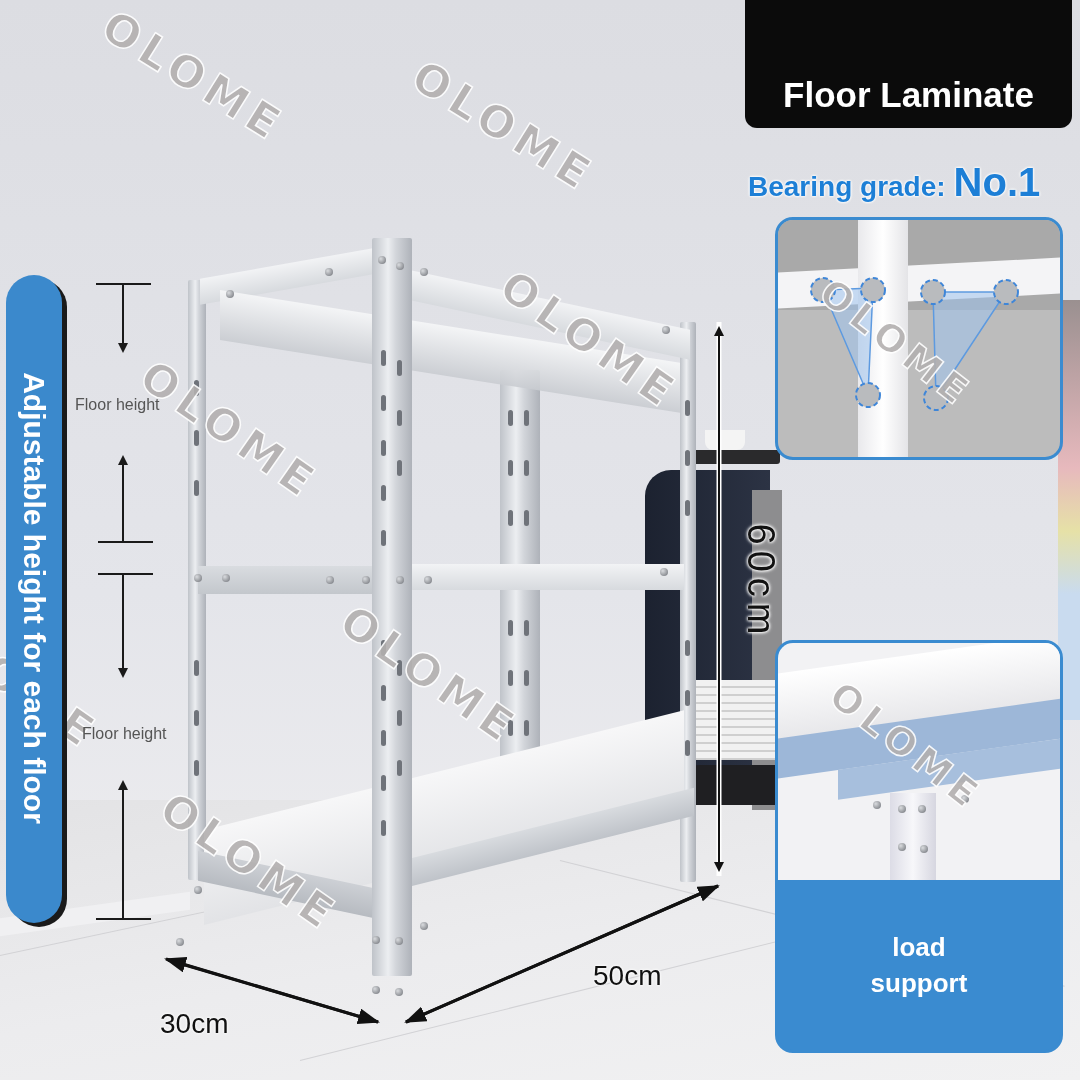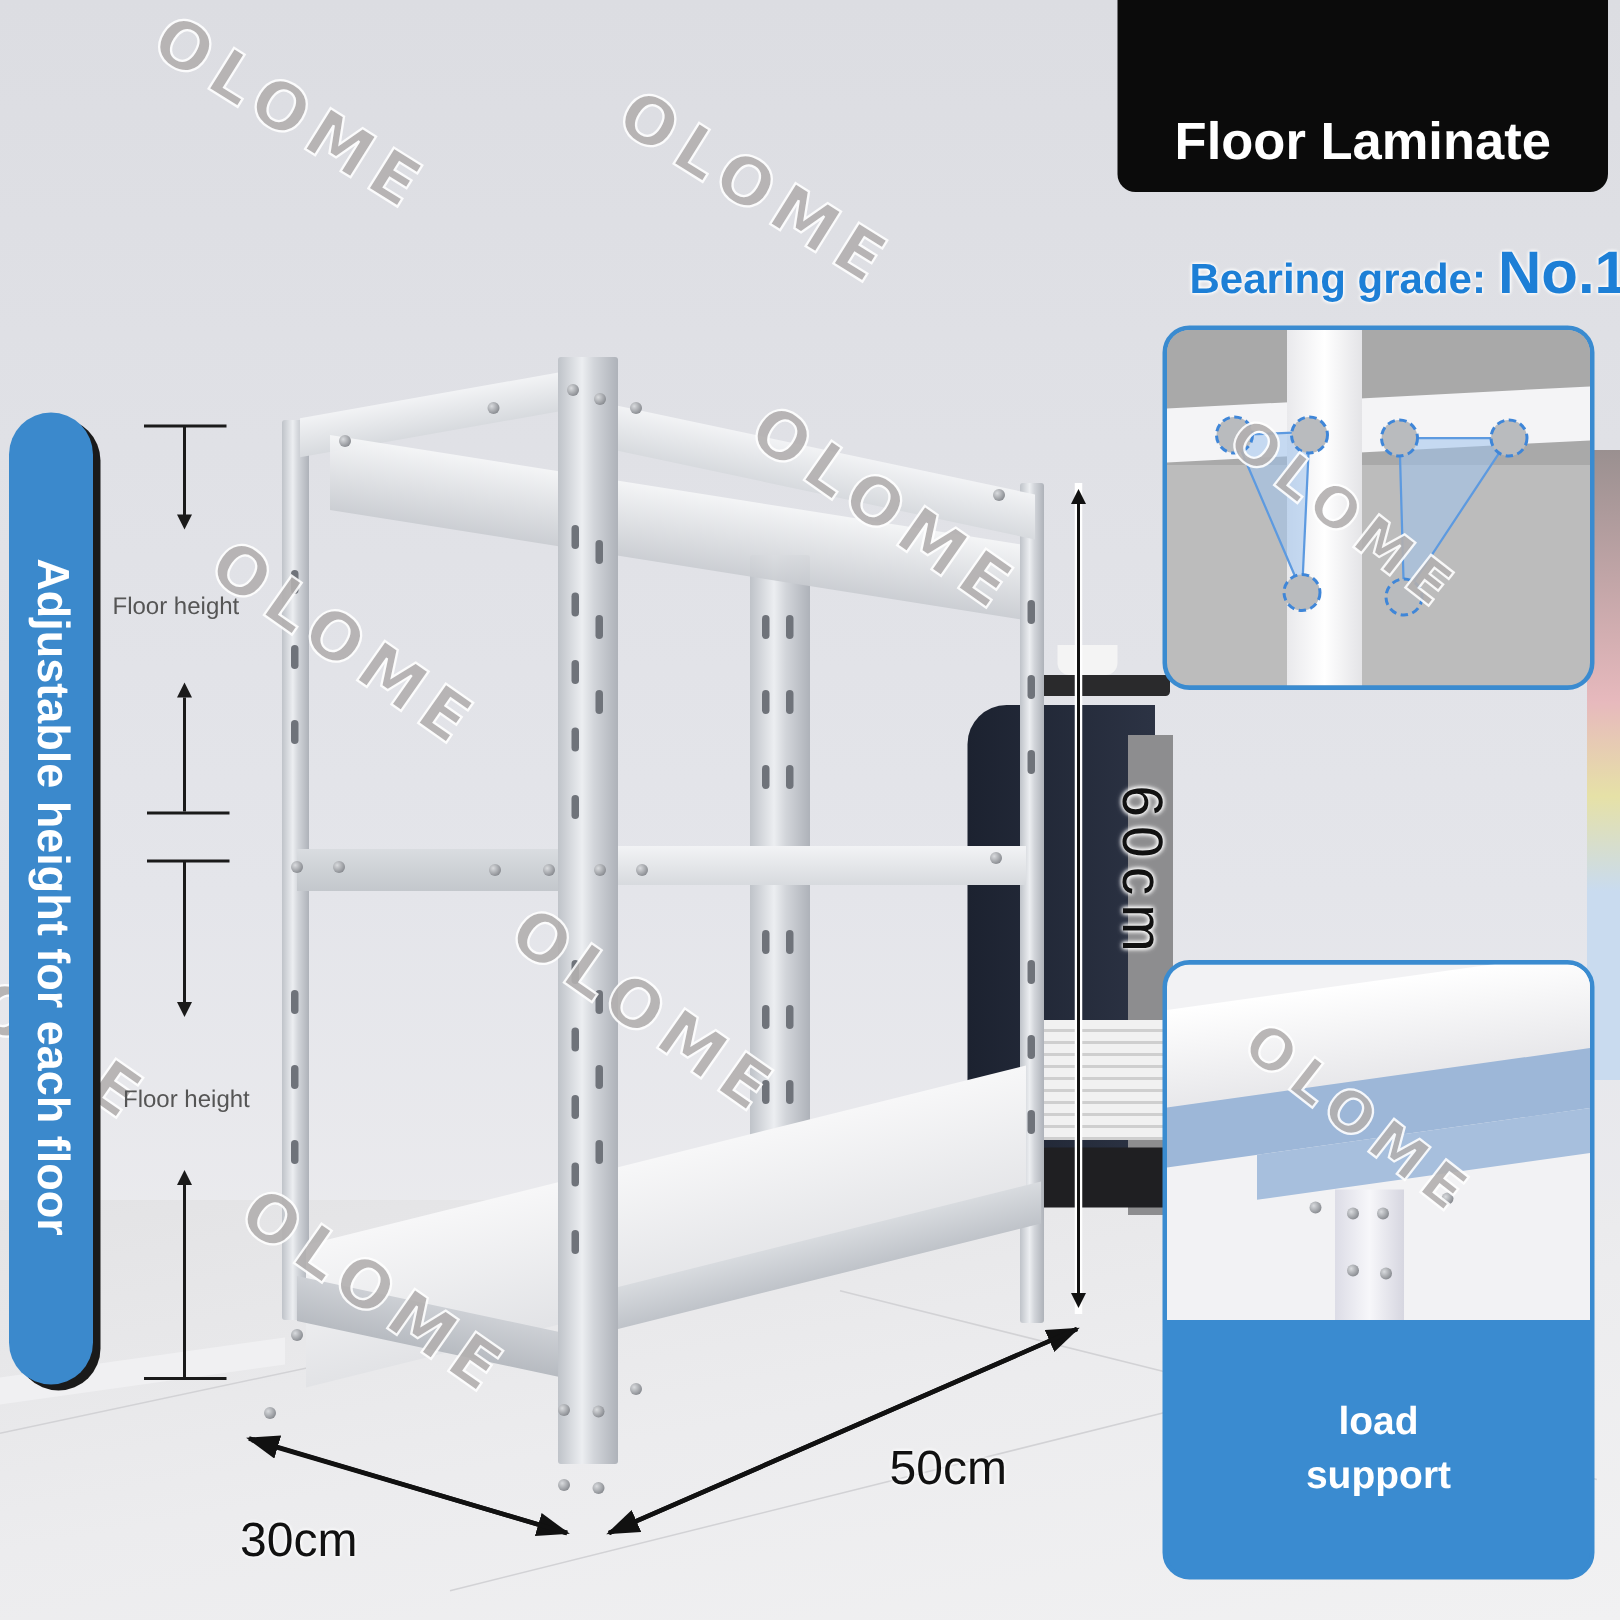--- a/index.html
+++ b/index.html
@@ -24,39 +24,39 @@
     color:#b3b0b0;-webkit-text-stroke:1.5px #ffffff;opacity:.9;transform-origin:left top;white-space:nowrap;}
   
   .badge{position:absolute;left:745px;top:0;width:327px;height:128px;background:#0b0b0b;border-radius:0 0 12px 12px;}
   .badge-top{position:absolute;left:0;top:0;width:100%;height:62px;background:#ffffff;border-radius:0 0 0 0;
     display:flex;align-items:center;justify-content:center;font-weight:bold;font-size:50px;color:#111;letter-spacing:-1px;}
   .badge-bottom{position:absolute;left:0;top:66px;width:100%;height:58px;display:flex;align-items:center;justify-content:center;
     font-weight:bold;font-size:35px;color:#fff;}
   .grade{position:absolute;left:748px;top:160px;width:330px;font-weight:bold;color:#1d7fd6;
     display:flex;align-items:baseline;white-space:nowrap;
     text-shadow:0 0 3px #fff,0 0 3px #fff,0 0 2px #fff;}
-  .grade .lbl{font-size:28px;margin-left:45px;}
+  .grade .lbl{font-size:28px;}
   .grade .val{font-size:40px;margin-left:8px;}
   
   .card{position:absolute;left:775px;width:282px;border:3px solid #3a8bd0;border-radius:18px;overflow:hidden;background:#3a8bd0;}
   .card-img{position:relative;height:237px;overflow:hidden;}
   .card-text{height:170px;display:flex;align-items:center;justify-content:center;text-align:center;color:#fff;
     font-weight:bold;font-size:26px;line-height:36px;padding:0 8px;}
   
   .pill{position:absolute;left:6px;top:275px;width:56px;height:648px;border-radius:30px;background:#3b89cc;
     box-shadow:5px 4px 0 #1a1a1a;}
   .pill-text{position:absolute;left:34px;top:598px;transform:translate(-50%,-50%) rotate(90deg);white-space:nowrap;
     color:#fff;font-weight:bold;font-size:30px;width:640px;text-align:center;}
   
   .hline{position:absolute;height:2px;background:#1a1a1a;}
   .vline{position:absolute;width:1.5px;background:#1a1a1a;}
   .arr-down{position:absolute;width:0;height:0;border-left:5px solid transparent;border-right:5px solid transparent;border-top:10px solid #1a1a1a;}
   .arr-up{position:absolute;width:0;height:0;border-left:5px solid transparent;border-right:5px solid transparent;border-bottom:10px solid #1a1a1a;}
   .fh{position:absolute;font-size:16px;color:#555;}
-  .dim{position:absolute;font-size:32px;color:#111;text-shadow:0 0 3px #fff,0 0 3px #fff;}
+  .dim{position:absolute;font-size:28px;color:#111;text-shadow:0 0 3px #fff,0 0 3px #fff;}
   .dim-v{position:absolute;left:760px;top:582px;transform:translate(-50%,-50%) rotate(90deg);font-size:38px;color:#111;
     white-space:nowrap;letter-spacing:6px;text-shadow:0 0 3px #fff,0 0 3px #fff,0 0 4px #fff;}
 </style>
 </head>
 <body>
 
 <div class="canvas">
 
   <div class="floor"></div>
   <div class="floor-line" style="left:0;top:955px;width:700px;transform:rotate(-12deg);"></div>

